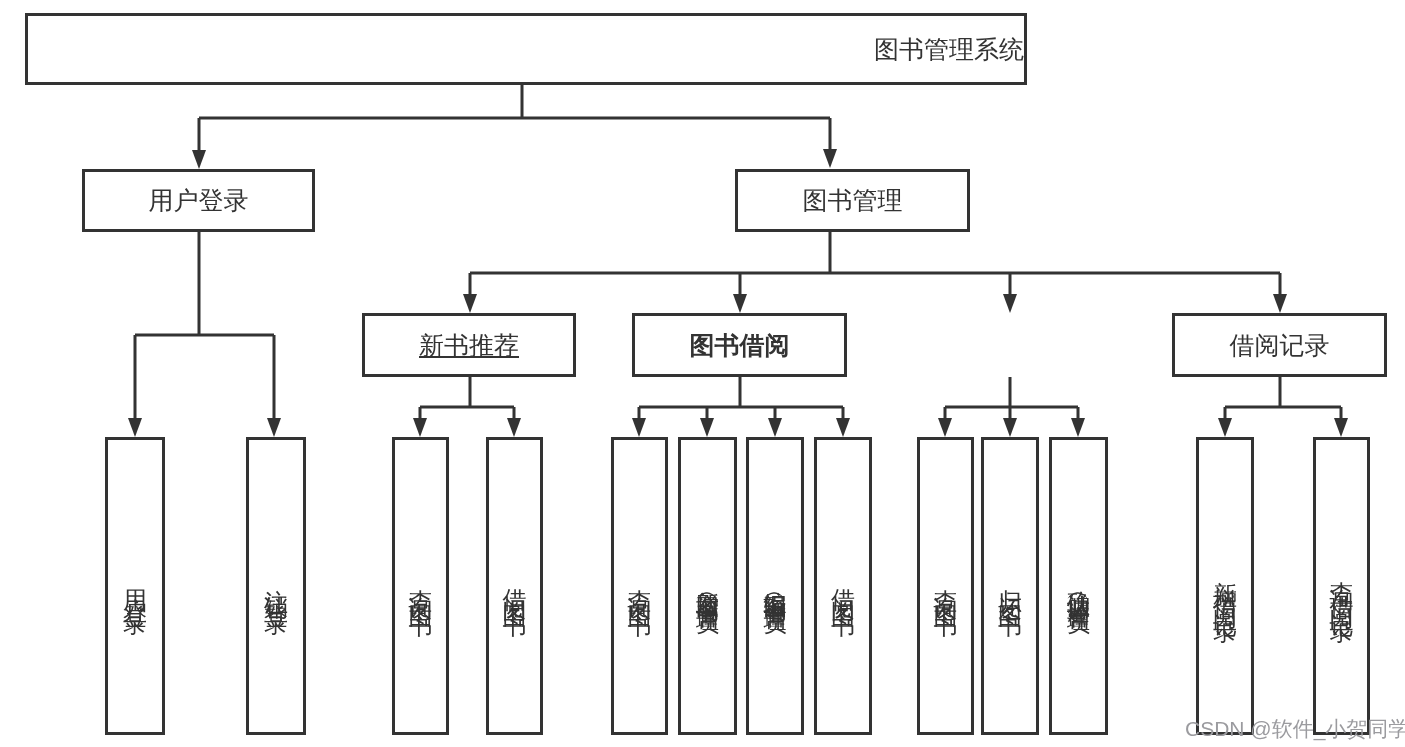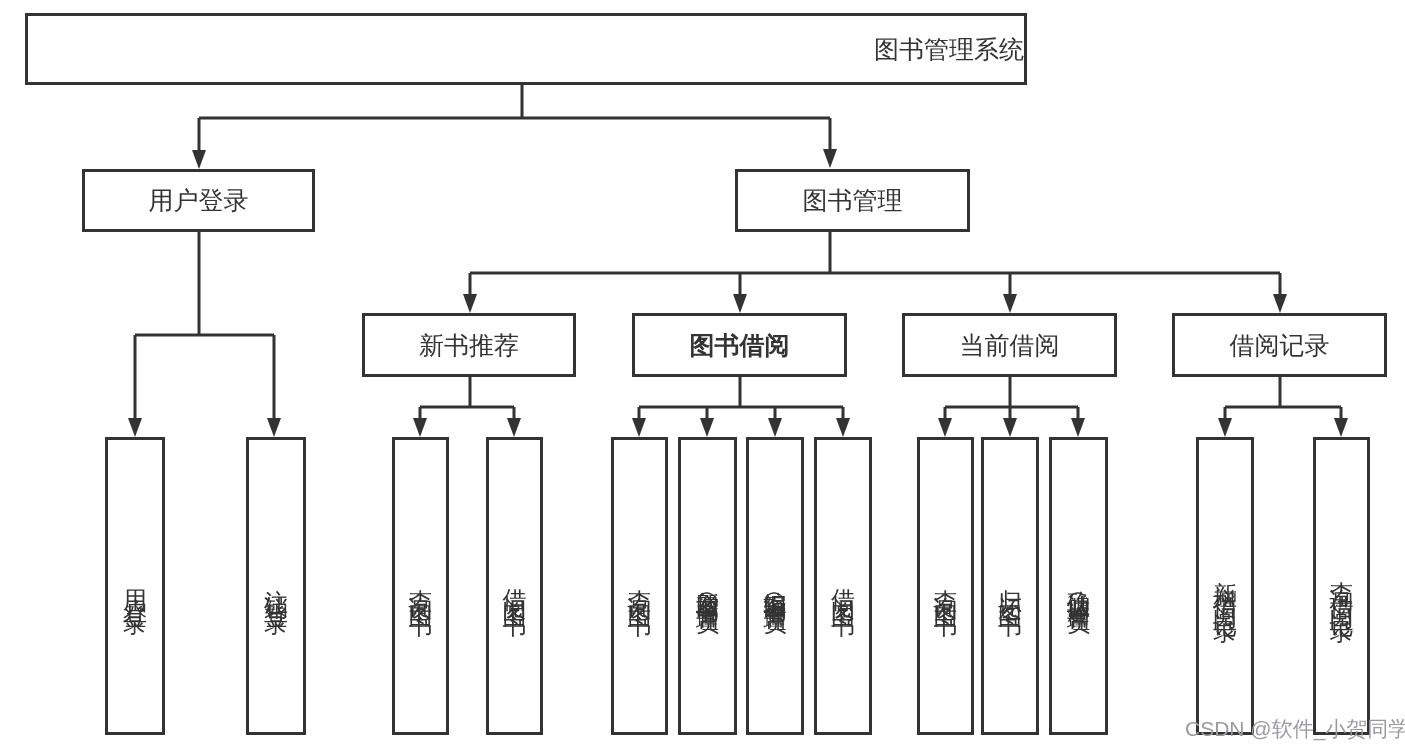--- a/index.html
+++ b/index.html
@@ -102,28 +102,25 @@
     <span>图书管理系统</span>
   </div>
 
   <div class="box h-box" style="left:82px; top:169px; width:233px; height:63px;">
     <span>用户登录</span>
   </div>
   <div class="box h-box" style="left:712px; top:169px; width:235px; height:63px;margin-left:23px;">
     <span>图书管理</span>
   </div>
 
-  <div class="box h-box" style="left:362px; top:313px; width:214px; height:64px;">
+  <div class="box h-box" style="left:362px; top:313px; width:214px; height:64px;text-decoration:underline;">
     <span>新书推荐</span>
   </div>
   <div class="box h-box" style="left:632px; top:313px; width:215px; height:64px;font-weight:bold;">
     <span>图书借阅</span>
-  </div>
-  <div class="box h-box" style="left:902px; top:313px; width:215px; height:64px;">
-    <span>当前借阅</span>
   </div>
   <div class="box h-box" style="left:1172px; top:313px; width:215px; height:64px;">
     <span>借阅记录</span>
   </div>
 
   <div class="box v-box" style="left:105px; top:437px; width:60px; height:298px;">
     <span>用户登录</span>
   </div>
   <div class="box v-box" style="left:246px; top:437px; width:60px; height:298px;">
     <span>注销登录</span>

